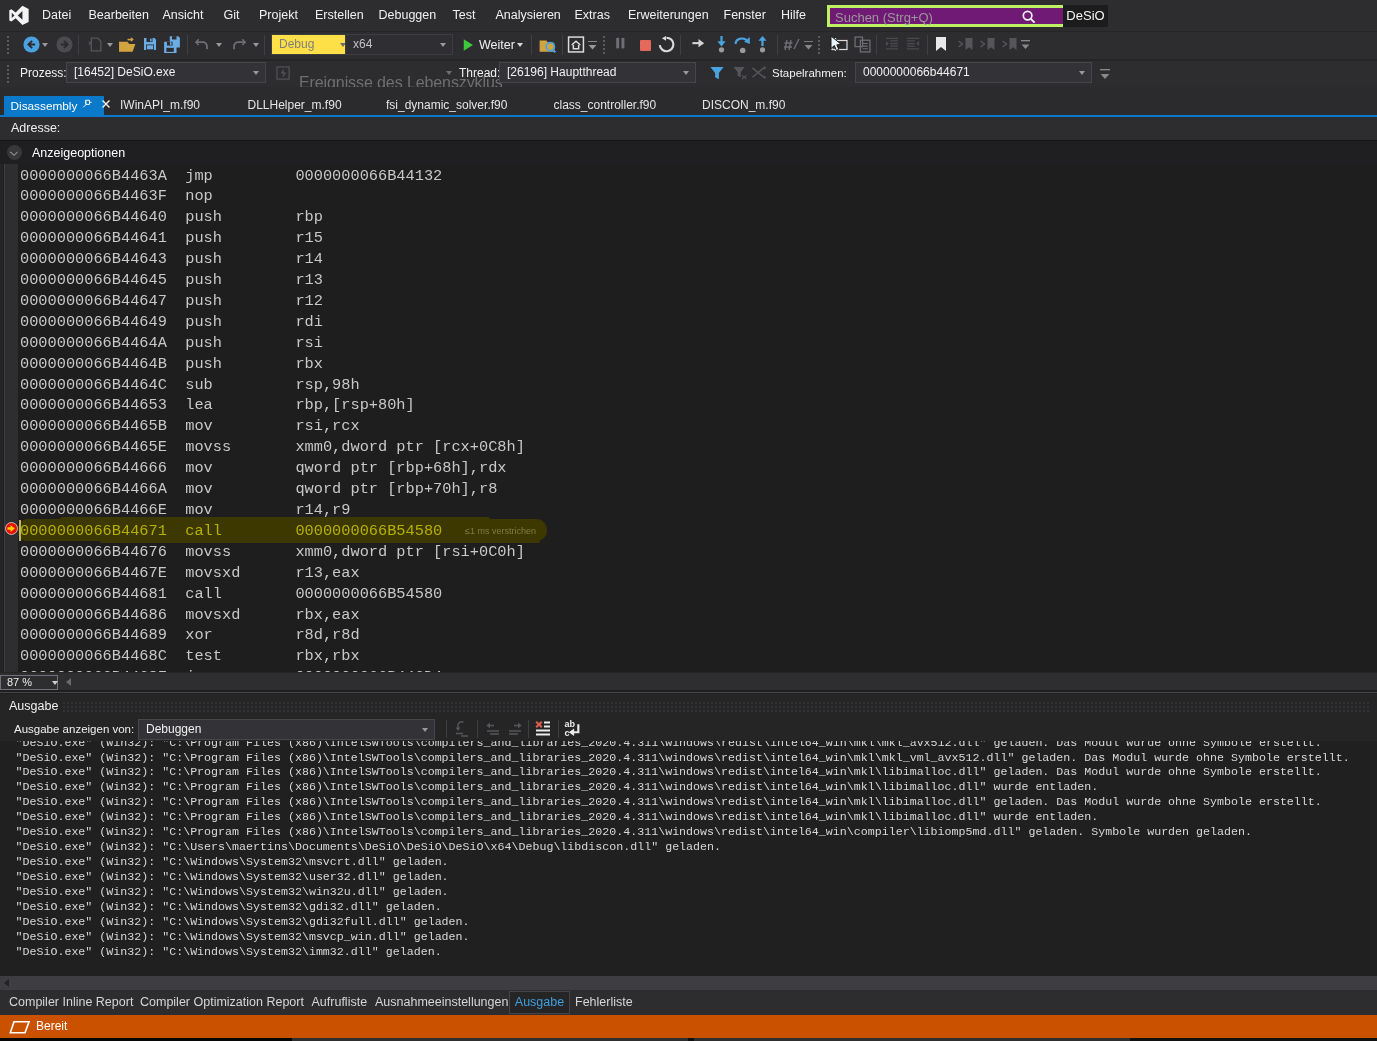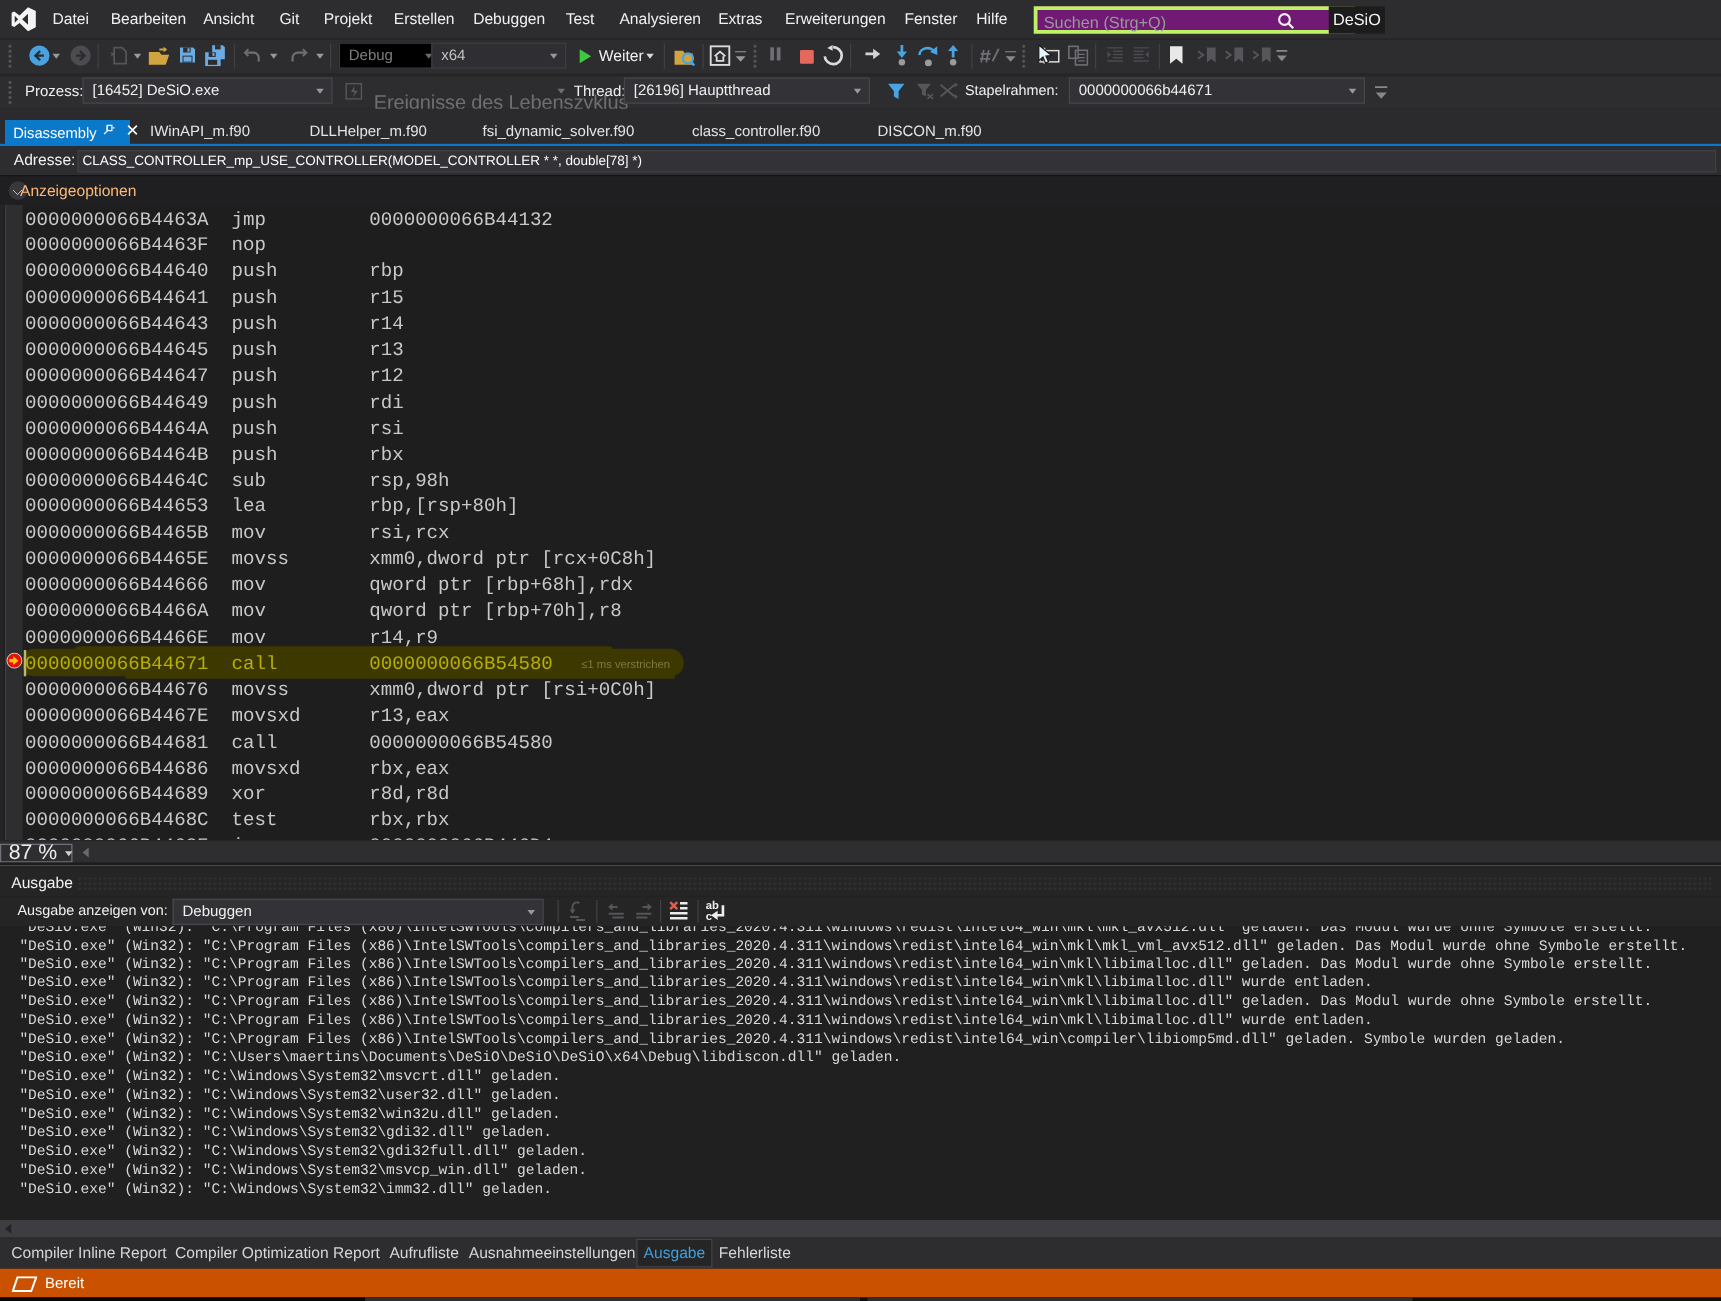--- a/index.html
+++ b/index.html
@@ -35,36 +35,36 @@
 
 #addrrow{left:0;top:117px;width:1377px;height:36px;background:#2d2d30}
 #addrrow .lab{position:absolute;left:11px;top:0;height:23px;line-height:23px;font-size:12.5px;color:#f0f0f0}
 #addrfield{position:absolute;left:62px;top:3px;width:1311px;height:18px;background:#333337;border:1px solid #3f3f46}
 #addrfield span{position:absolute;left:3px;top:2px;font-size:10.8px;color:#fdfdfd;white-space:pre;letter-spacing:0}
 
 #dopt{left:0;top:140px;width:1377px;height:24px;background:#1f1f22;border-top:1px solid #141416}
 #dopt .circ{position:absolute;left:7px;top:4px;width:15px;height:15px;border-radius:50%;background:#38383b}
 #dopt .chev{position:absolute;left:11px;top:9px;width:6px;height:6px;border-right:1.6px solid #c5c5c5;
  border-bottom:1.6px solid #c5c5c5;transform:rotate(45deg);border-radius:1px;top:8px}
-#dopt .txt{position:absolute;left:16px;top:0;height:24px;line-height:24px;font-size:12.5px;color:#fdba74}
+#dopt .txt{position:absolute;left:32px;top:0;height:24px;line-height:24px;font-size:12.5px;color:#ffffff}
 
 #editor{left:0;top:164px;width:1230px;height:508px;background:#1e1e1e;overflow:hidden}
 #editor .lcol{position:absolute;left:0;top:0;width:3px;height:508px;background:#252526}
 #editor .gut{position:absolute;left:4px;top:0;width:14px;height:508px;background:#2e2e31;border-left:1px solid #3f3f46}
 #dis{position:absolute;left:20px;top:1.5px;font-family:"Liberation Mono",monospace;font-size:15.3px;
  line-height:20.9px;color:#c8c8c8}
 #hlband{position:absolute;left:18px;top:355px;width:529px;height:21.5px;background:#3d3700;border-radius:9px 11px 10px 8px}
 #hlband2{position:absolute;left:60px;top:352.5px;width:430px;height:5px;background:#3d3700;border-radius:3px}
 #hlband3{position:absolute;left:100px;top:375.5px;width:440px;height:3.5px;background:#3d3700;border-radius:3px}
 .hl{color:#b6b004}
 #perftip{position:absolute;left:465px;top:361.5px;font-size:9px;color:#807b42;white-space:pre}
 #caret{position:absolute;left:19px;top:356px;width:1.5px;height:21px;background:#bdb868}
 
 #zoombar{left:0;top:672px;width:1377px;height:18px;background:#2e2e31;border-top:1px solid #252526}
-#zoombar .z{position:absolute;left:7px;top:0;height:18px;line-height:18px;font-size:17px;color:#ededed}
+#zoombar .z{position:absolute;left:7px;top:0;height:18px;line-height:18px;font-size:11px;color:#ededed}
 
 #outsep{left:0;top:690px;width:1377px;height:3px;background:#1e1e1e;border-bottom:1px solid #45454c}
 #outtitle{left:0;top:694px;width:1377px;height:23px;background:#252526}
 #outtitle .txt{position:absolute;left:9px;top:0;height:24px;line-height:24px;font-size:12.5px;color:#f0f0f0}
 #outtitle .dots{position:absolute;left:62px;right:8px;top:7px;height:11px;
  background-image:radial-gradient(circle,#323236 0.8px,transparent 1px);background-size:4px 4px}
 #outbar{left:0;top:717px;width:1377px;height:24px;background:#252526}
 #outbar .lab{position:absolute;left:14px;top:0;height:24px;line-height:24px;font-size:11.5px;color:#f0f0f0}
 #outbar .cmb{top:2px}
 #outtext{left:0;top:741px;width:1377px;height:235px;background:#202021;overflow:hidden}
@@ -154,21 +154,21 @@
     <path d="M4.5 2.5 1.5 5.5l3 3" fill="none" stroke="#6e6e74" stroke-width="1.6"></path>
     <path d="M2 5.5h7a4.3 4.3 0 0 1 4.3 4.3V13" fill="none" stroke="#6e6e74" stroke-width="1.9"></path>
   </svg>
 <div class="car" style="left:216px;top:43px"></div>
 <svg class="a" style="left:231px;top:37px" width="16" height="15" viewBox="0 0 16 16">
     <path d="M11.5 2.5 14.5 5.5l-3 3" fill="none" stroke="#6e6e74" stroke-width="1.6"></path>
     <path d="M14 5.5H7a4.3 4.3 0 0 0-4.3 4.3V13" fill="none" stroke="#6e6e74" stroke-width="1.9"></path>
   </svg>
 <div class="car" style="left:253px;top:43px"></div>
 <div class="sep" style="left:264px;top:35px;height:20px"></div>
-<div class="cmb" style="left:271px;top:34px;width:82px;color:#7e7e7e;border-color:#3c3c41;background:#000000">Debug<span class="cc" style="border-top-color:#6a6a6a"></span></div>
+<div class="cmb" style="left:271px;top:34px;width:82px;color:#7e7e7e;border-color:#3c3c41;background:#fde047">Debug<span class="cc" style="border-top-color:#6a6a6a"></span></div>
 <div class="cmb" style="left:345px;top:34px;width:108px;color:#c3c3c3;border-color:#3c3c41;background:#2f2f33">x64<span class="cc"></span></div>
 <svg class="a" style="left:462px;top:37px" width="14" height="16" viewBox="0 0 16 16">
     <path d="M2 1.5 12.5 8 2 14.5z" fill="#3dc93d"></path>
   </svg>
 <div class="lbl" style="left:479px;top:31px;font-size:12.5px">Weiter</div>
 <div class="car" style="left:517px;top:43px;border-top-color:#d8d8d8"></div>
 <div class="sep" style="left:531px;top:35px;height:20px"></div>
 <svg class="a" style="left:538px;top:36px" width="19" height="18" viewBox="0 0 16 16">
     <path d="M1 4h6l1.5 2H14v8H1z" fill="#d2a440"></path>
     <circle cx="10.5" cy="9.5" r="3.6" fill="none" stroke="#4aa3e0" stroke-width="1.6"></circle>
@@ -310,23 +310,20 @@
   </svg>
 <div class="dt" style="left:120px">IWinAPI_m.f90</div>
 <div class="dt" style="left:247.5px">DLLHelper_m.f90</div>
 <div class="dt" style="left:386px">fsi_dynamic_solver.f90</div>
 <div class="dt" style="left:553.5px">class_controller.f90</div>
 <div class="dt" style="left:702px">DISCON_m.f90</div>
 <div class="a" id="tabline"></div>
 
 <div class="a" id="addrrow">
     <span class="lab">Adresse:</span>
-<div id="addrfield">
-      <span>CLASS_CONTROLLER_mp_USE_CONTROLLER(MODEL_CONTROLLER * *, double[78] *)</span>
-    </div>
   </div>
 
 <div class="a" id="dopt">
     <div class="circ"></div>
     <div class="chev"></div>
     <div class="txt">Anzeigeoptionen</div>
   </div>
 
 <div class="a" id="editor">
  <div class="lcol"></div>

